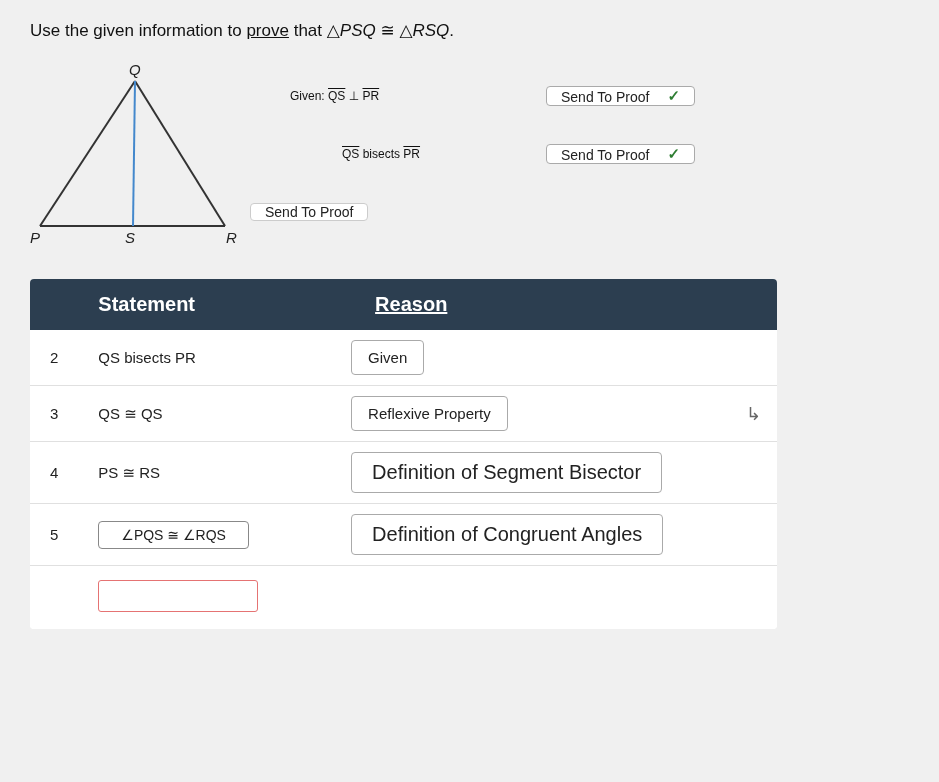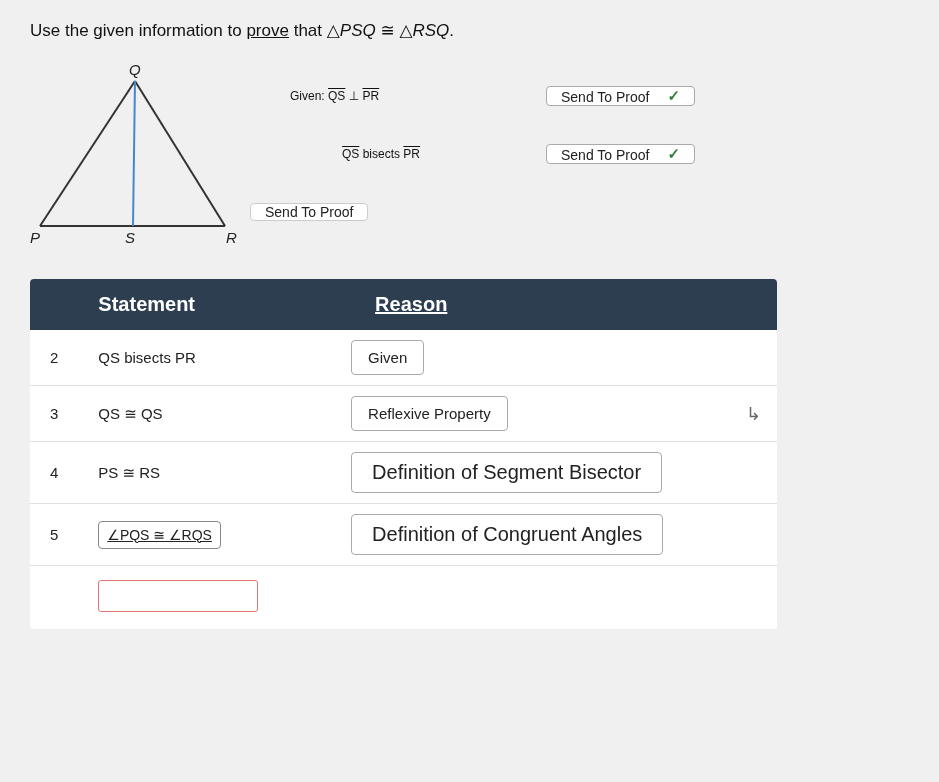--- a/index.html
+++ b/index.html
@@ -137,26 +137,25 @@
       border-radius: 4px;
       padding: 8px 20px;
       display: inline-block;
       font-size: 20px;
       background: #fff;
       color: #222;
     }
     .stmt-box {
       border: 1.5px solid #888;
       border-radius: 4px;
-      padding: 5px 8px;
+      padding: 5px 22px;
       font-size: 14px;
       display: inline-flex;
       align-items: center;
       gap: 3px;
-      text-decoration: underline;
     }
     .arrow-icon {
       color: #555;
       font-size: 16px;
       margin-left: auto;
     }
     .input-box-empty {
       border: 1.5px solid #e57373;
       border-radius: 3px;
       width: 160px;

